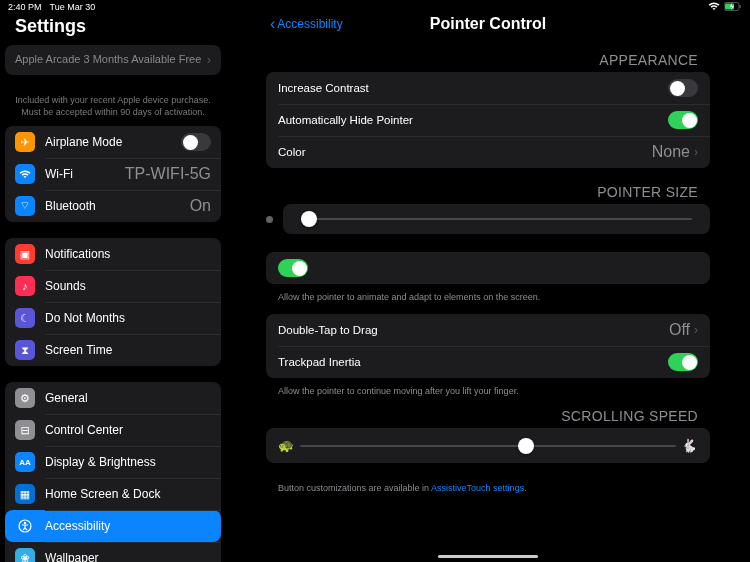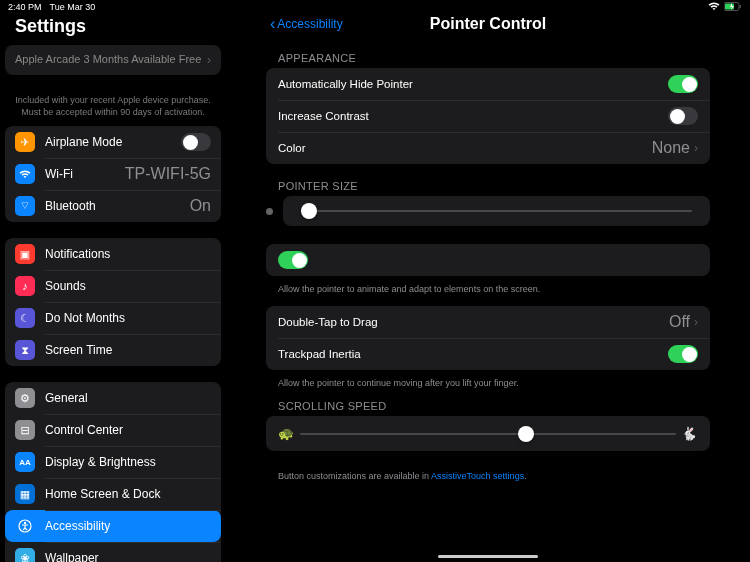--- a/index.html
+++ b/index.html
@@ -22,21 +22,21 @@
   .row + .row::before { content: ""; position: absolute; left: 36px; right: 0; top: 0; height: 0.5px; background: #2c2c2e; }
   .sidebar .row + .row::before { left: 40px; }
   .row.promo { padding: 6px 10px; }
   .promo-title { font-size: 11px; color: #888; display: flex; align-items: flex-start; justify-content: space-between; width: 100%; }
   .promo-desc { padding: 4px 10px 8px; font-size: 9px; color: #7c7c80; line-height: 1.3; text-align: center; }
   .icon-box { width: 20px; height: 20px; border-radius: 5px; display: flex; align-items: center; justify-content: center; margin-right: 10px; flex-shrink: 0; }
   .row-label { flex: 1; font-size: 12px; color: #fff; }
   .row-value { font-size: 16px; color: #8e8e93; }
   .chevron { color: #5a5a5e; margin-left: 4px; font-size: 12px; }
 
-  .section-header { font-size: 11px; color: #8e8e93; text-transform: uppercase; padding: 0 12px 4px; letter-spacing: 0.3px; }
+  .section-header { font-size: 14px; color: #8e8e93; text-transform: uppercase; padding: 0 12px 4px; letter-spacing: 0.3px; text-align: right; }
   .section-footer { font-size: 9px; color: #8e8e93; padding: 4px 12px 12px; }
   .main .group .row + .row::before { left: 12px; }
   .main .row { padding: 7px 12px; min-height: 30px; }
   .main .row-label { font-size: 11.5px; }
 
   .toggle { width: 30px; height: 18px; border-radius: 9px; position: relative; }
   .toggle.off { background: #39393d; }
   .toggle.on { background: #30d158; }
   .toggle::after { content: ""; position: absolute; width: 15px; height: 15px; background: #fff; border-radius: 50%; top: 1.5px; }
   .toggle.off::after { left: 1.5px; }
@@ -204,26 +204,26 @@
         <span style="font-size:16px">‹</span>
         <span>Accessibility</span>
       </div>
       <div class="main-title">Pointer Control</div>
     </div>
 
     <div style="height:14px"></div>
     <div class="section-header">APPEARANCE</div>
     <div class="group">
       <div class="row">
+        <span class="row-label">Increase Contrast</span>
+        <div class="toggle off"></div>
+      </div>
+      <div class="row">
         <span class="row-label">Automatically Hide Pointer</span>
         <div class="toggle on"></div>
-      </div>
-      <div class="row">
-        <span class="row-label">Increase Contrast</span>
-        <div class="toggle off"></div>
       </div>
       <div class="row">
         <span class="row-label">Color</span>
         <span class="row-value">None</span>
         <span class="chevron">›</span>
       </div>
     </div>
 
     <div class="section-header">POINTER SIZE</div>
     <div style="display:flex;align-items:center;gap:6px;">

